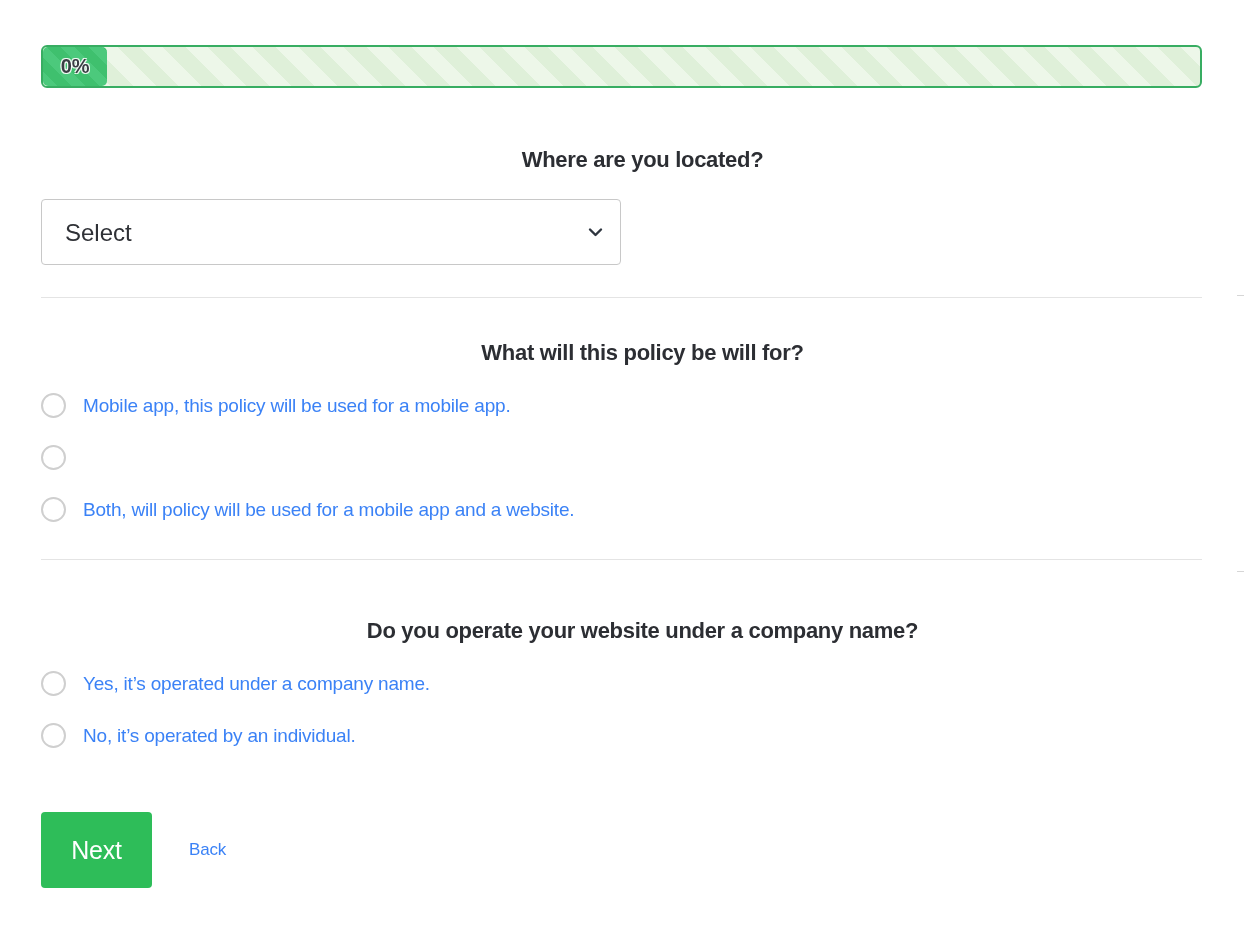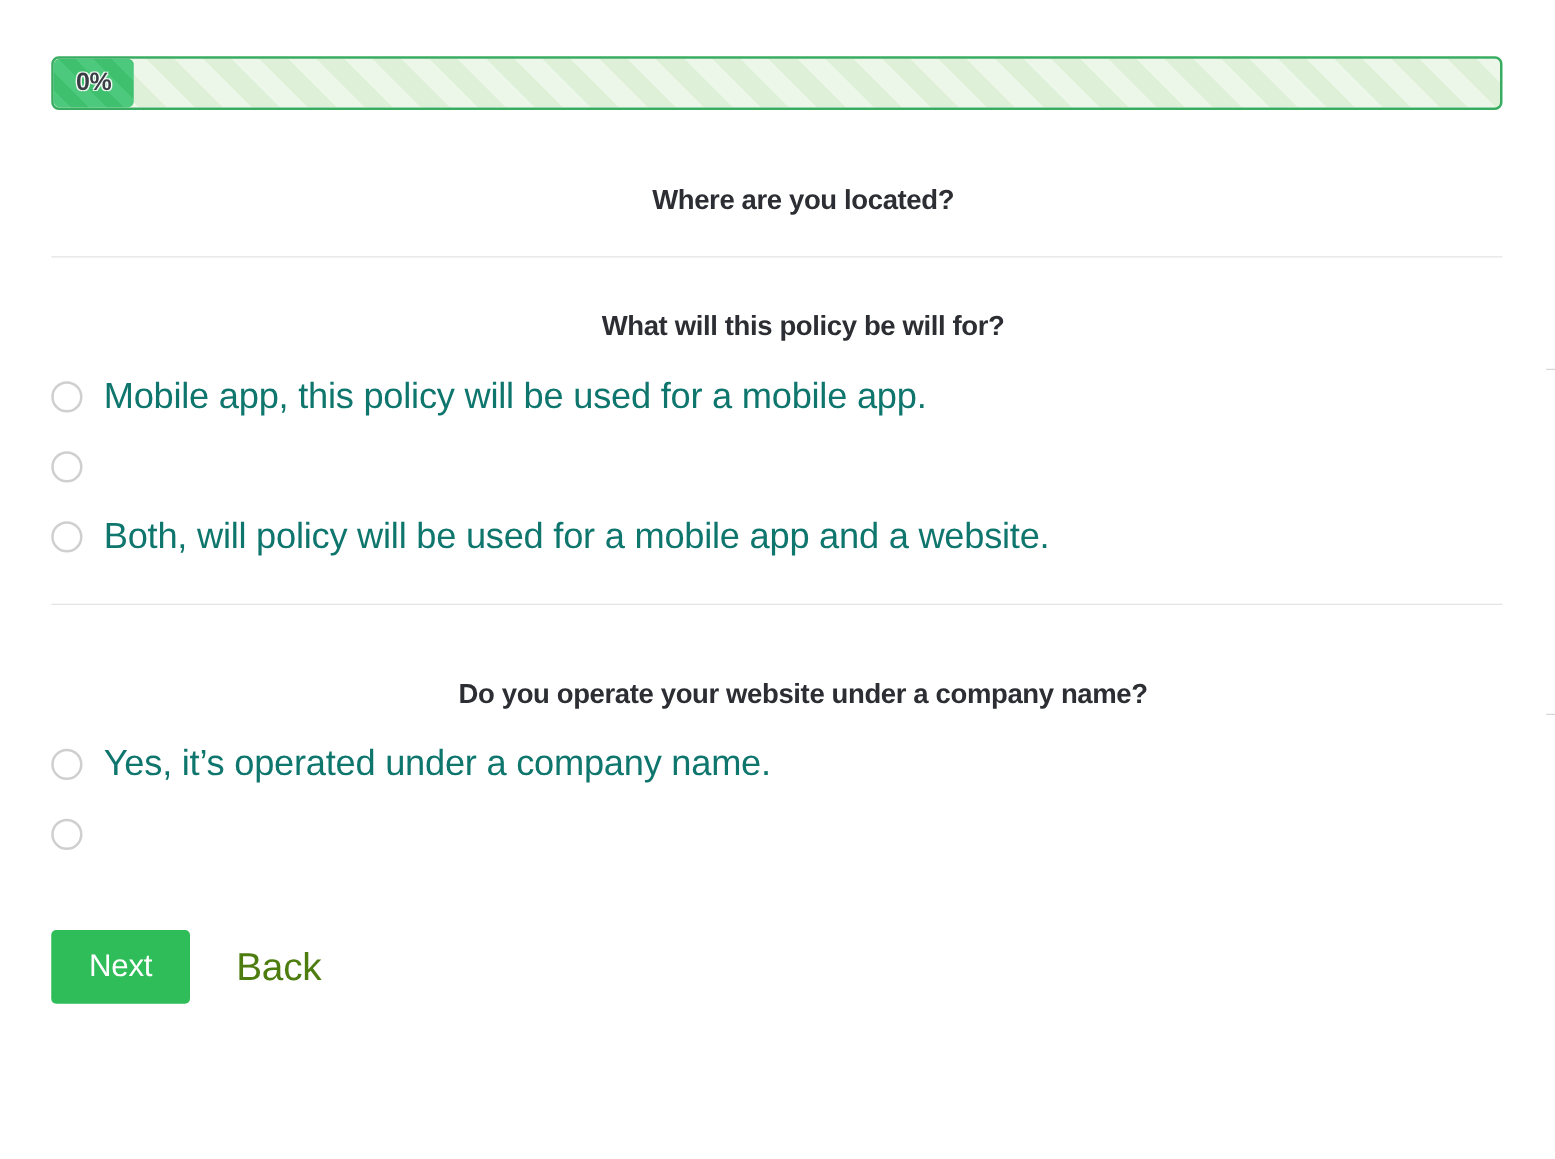--- a/index.html
+++ b/index.html
@@ -65,48 +65,56 @@
   
   .radio-group { margin-top: 13px; }
   .radio-row {
     display: flex; align-items: center; margin-top: 27px; cursor: pointer;
   }
   .radio-circle {
     width: 25px; height: 25px; border-radius: 50%;
     border: 2px solid #cfcfcf; background: #ffffff; flex: none;
   }
   .radio-label {
-    margin-left: 17px; font-size: 29px; color: #0f766e;
+    margin-left: 17px; font-size: 19px; color: #3b82f6;
   }
 
   
   .actions { margin-top: 64px; display: flex; align-items: center; }
   button.next-btn {
-    width: 111px; height: 59px; background: #2ebd59; color: #ffffff;
+    width: 111px; height: 76px; background: #2ebd59; color: #ffffff;
     border: none; border-radius: 4px; font-size: 25px; font-family: inherit;
     cursor: pointer; letter-spacing: -0.2px;
   }
   a.back-link {
-    margin-left: 37px; font-size: 31px; color: #4d7c0f;
+    margin-left: 37px; font-size: 17px; color: #3b82f6;
     text-decoration: none; cursor: pointer;
   }
 </style>
 </head>
 <body>
 
 <div class="page">
 
   <div class="progress-track">
     <div class="progress-fill">
       <span class="progress-label">0%</span>
     </div>
   </div>
 
   <h2 class="q-title mt-heading1">Where are you located?</h2>
 
+  <div class="select-wrap">
+    <select class="location-select">
+      <option>Select</option>
+    </select>
+    <svg class="chevron" width="19" height="19" viewBox="0 0 19 19">
+      <path d="M4 7 L9.5 12.5 L15 7" fill="none" stroke="#2f3640" stroke-width="2.4" stroke-linecap="round" stroke-linejoin="round"></path>
+    </svg>
+  </div>
 
   <hr class="divider mt-div1">
   <div class="edge-fragment" style="top:295px;"></div>
 
   <h2 class="q-title mt-heading2">What will this policy be will for?</h2>
 
   <div class="radio-group">
     <div class="radio-row">
       <span class="radio-circle"></span>
       <span class="radio-label">Mobile app, this policy will be used for a mobile app.</span>
@@ -125,20 +133,21 @@
 
   <h2 class="q-title mt-heading3">Do you operate your website under a company name?</h2>
 
   <div class="radio-group">
     <div class="radio-row">
       <span class="radio-circle"></span>
       <span class="radio-label">Yes, it’s operated under a company name.</span>
     </div>
     <div class="radio-row">
       <span class="radio-circle"></span>
+      <span class="radio-label">No, it’s operated by an individual.</span>
     </div>
   </div>
 
   <div class="actions">
     <button class="next-btn">Next</button>
     <a class="back-link" href="#">Back</a>
   </div>
 
 </div>
 

